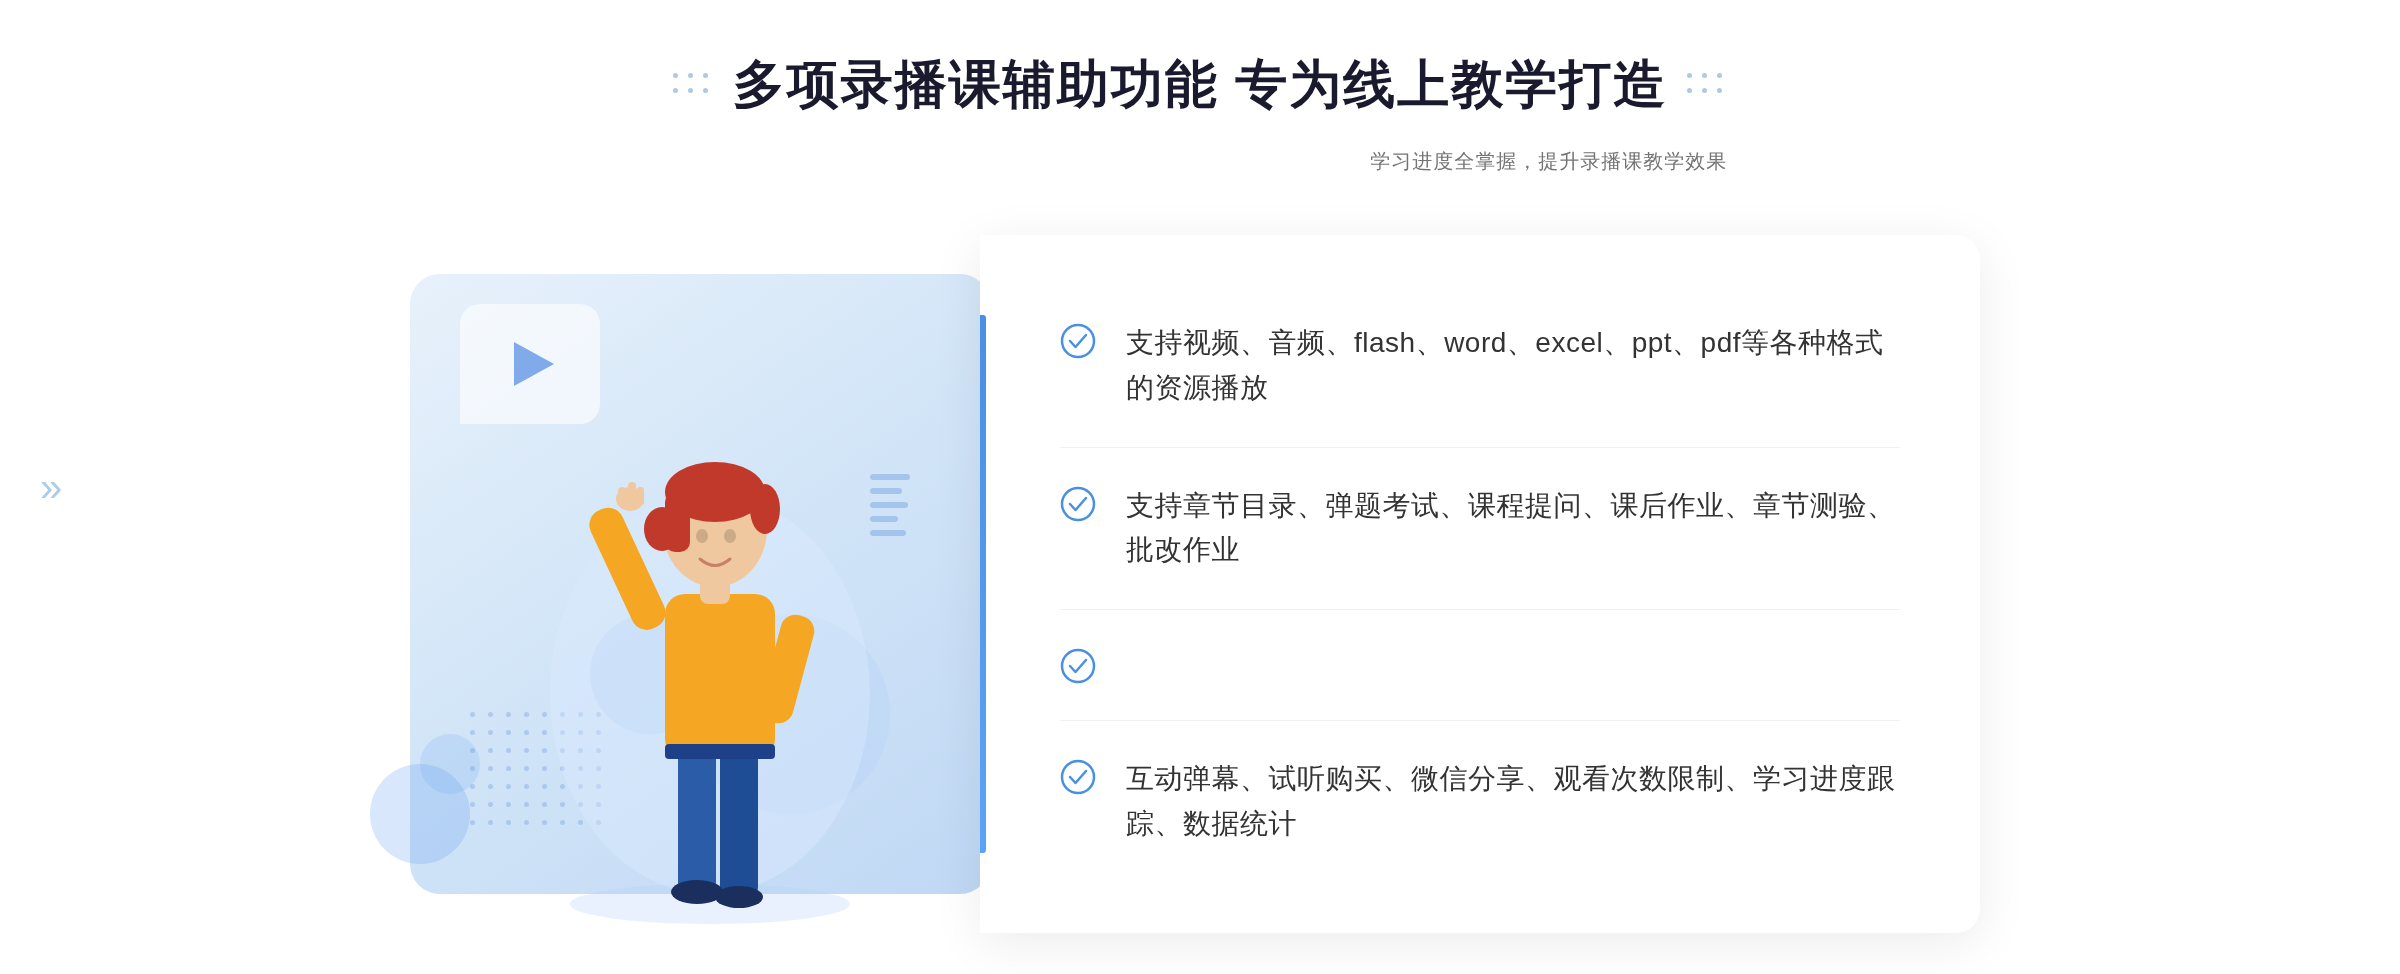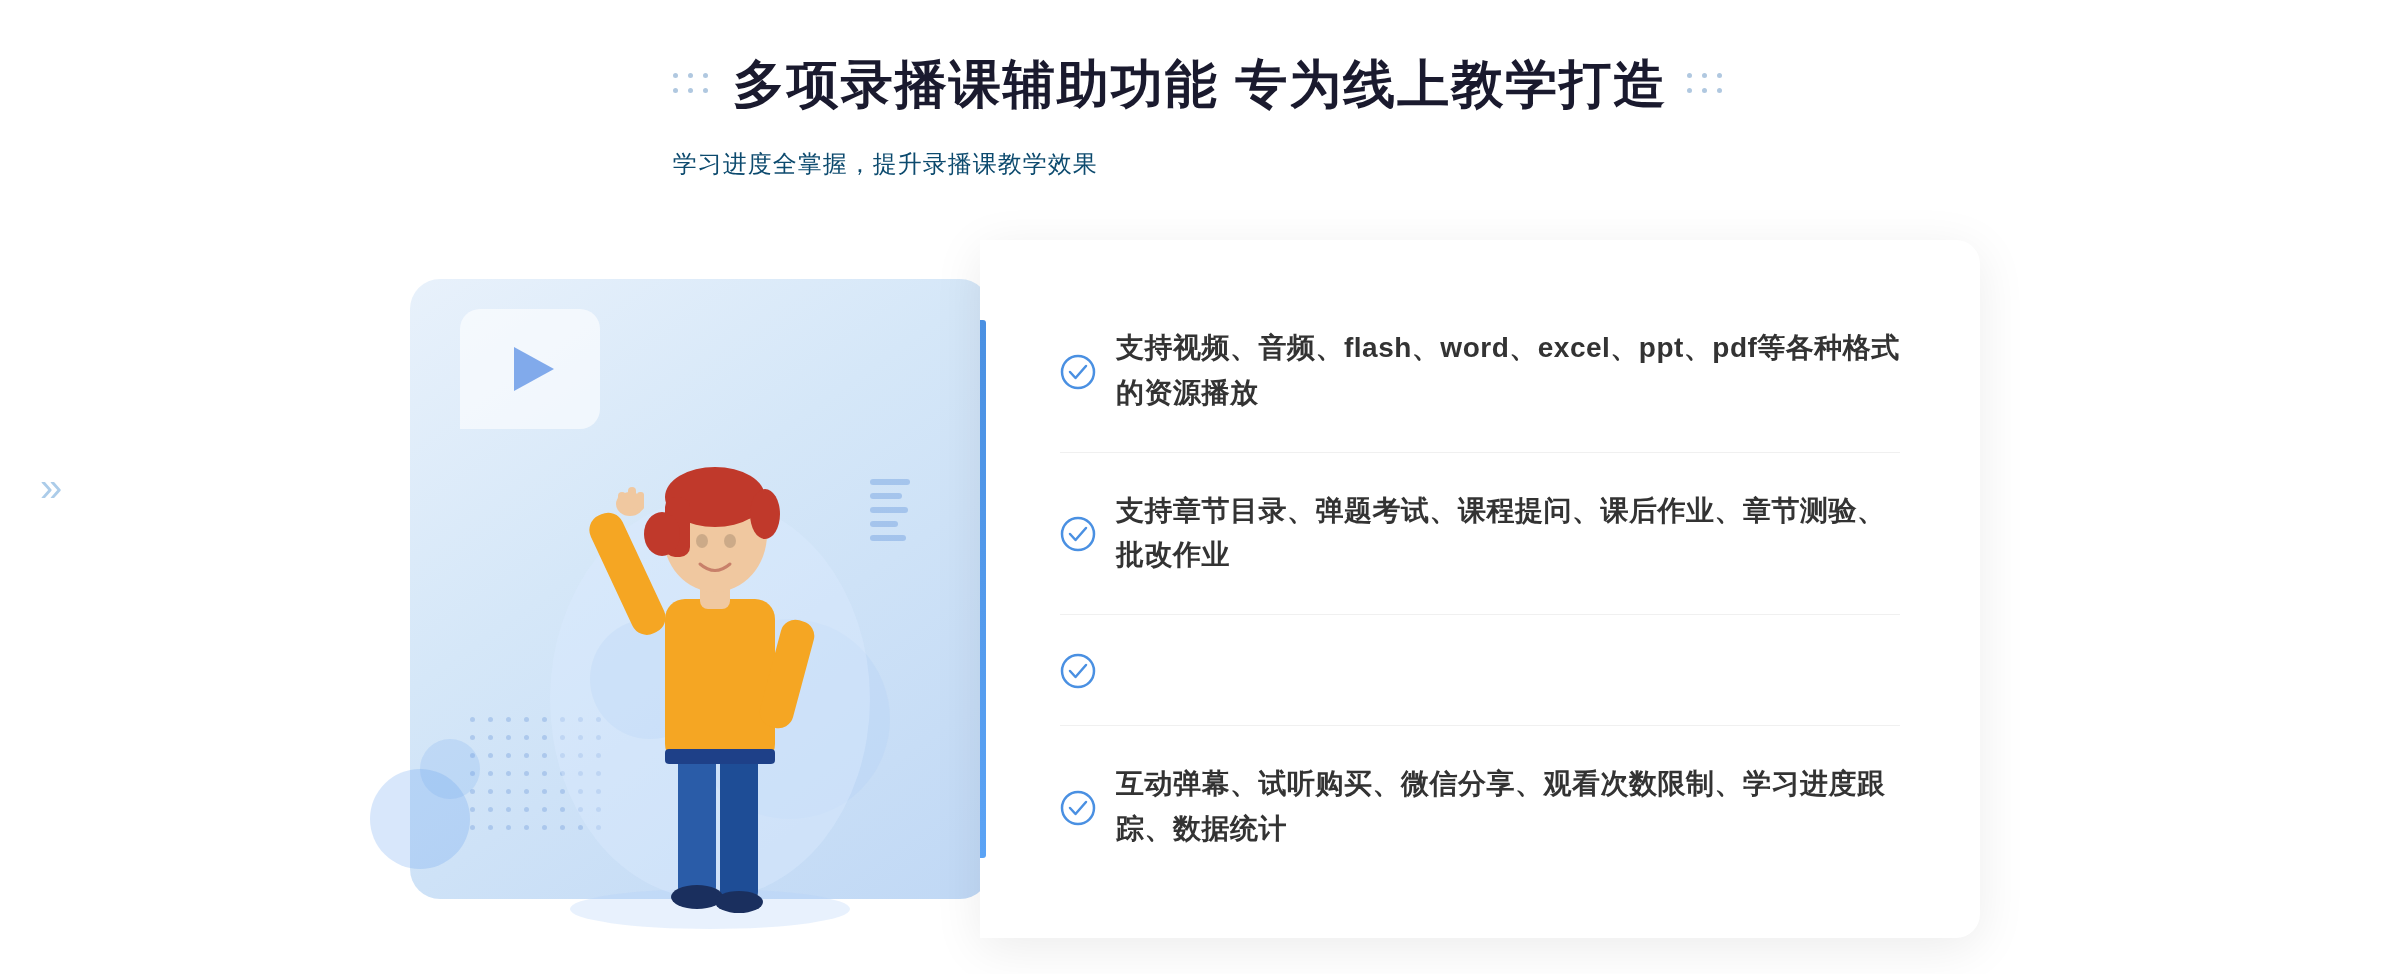--- a/index.html
+++ b/index.html
@@ -22,21 +22,21 @@
       height: 100%;
       display: flex;
       flex-direction: column;
       align-items: center;
       padding-top: 50px;
       position: relative;
     }
 
     
     .header-section {
-      text-align: left;
+      text-align: right;
       margin-bottom: 60px;
       position: relative;
       z-index: 2;
     }
 
     .header-title-row {
       display: flex;
       align-items: center;
       justify-content: center;
       gap: 20px;
@@ -44,22 +44,22 @@
     }
 
     .main-title {
       font-size: 52px;
       font-weight: bold;
       color: #1a1a2e;
       letter-spacing: 2px;
     }
 
     .subtitle {
-      font-size: 24px;
-      color: #0c4a6e;
+      font-size: 20px;
+      color: #737373;
       letter-spacing: 1px;
       margin-top: 28px;
     }
 
     
     .content-area {
       display: flex;
       align-items: center;
       justify-content: center;
       width: 1700px;
@@ -176,25 +176,24 @@
       left: 0;
       top: 80px;
       bottom: 80px;
       width: 6px;
       background: linear-gradient(to bottom, #4a90e2, #5ba3f5);
       border-radius: 0 3px 3px 0;
     }
 
     .feature-item {
       display: flex;
-      align-items: center;
-      gap: 20px;
+      align-items: flex-start;
+      gap: 30px;
       padding: 36px 0;
       border-bottom: 1px solid #f0f0f0;
-      font-weight: bold;
     }
 
     .feature-item:last-child {
       border-bottom: none;
     }
 
     .check-icon {
       width: 36px;
       height: 36px;
       flex-shrink: 0;

